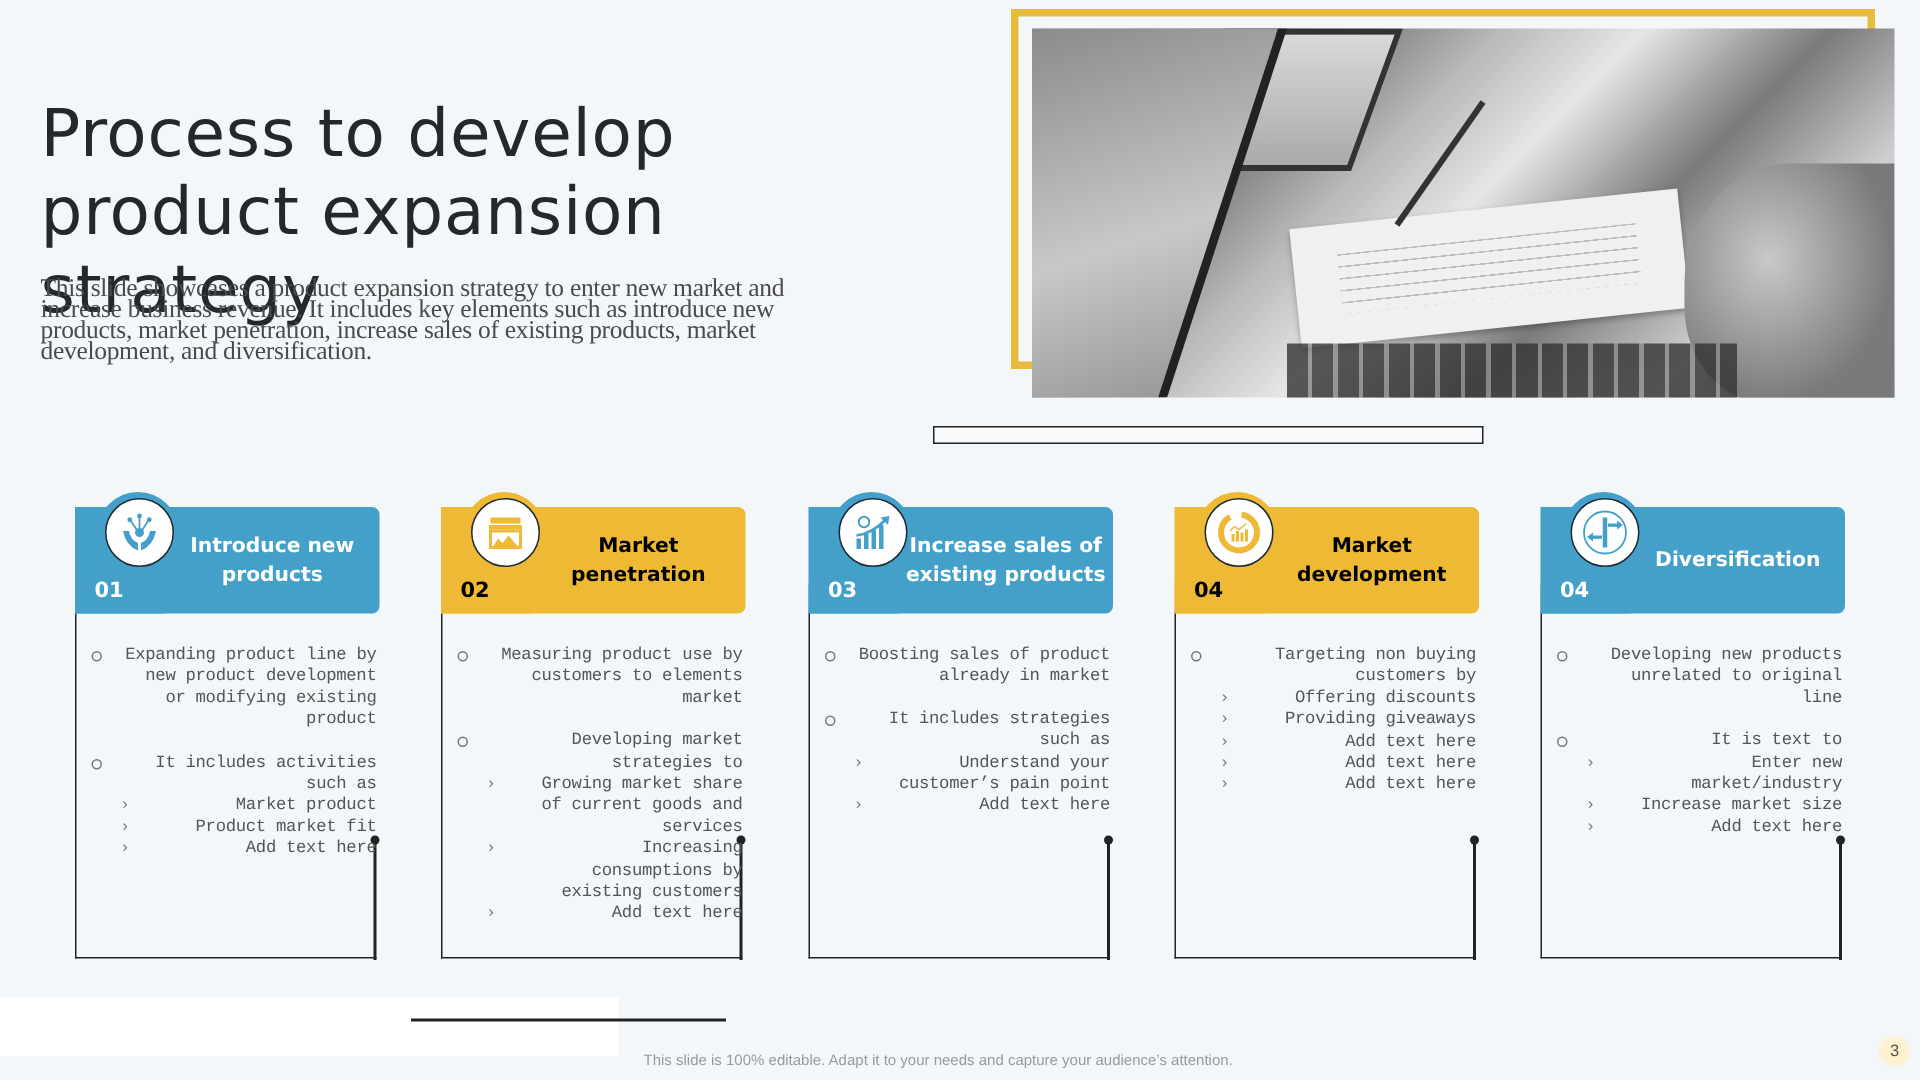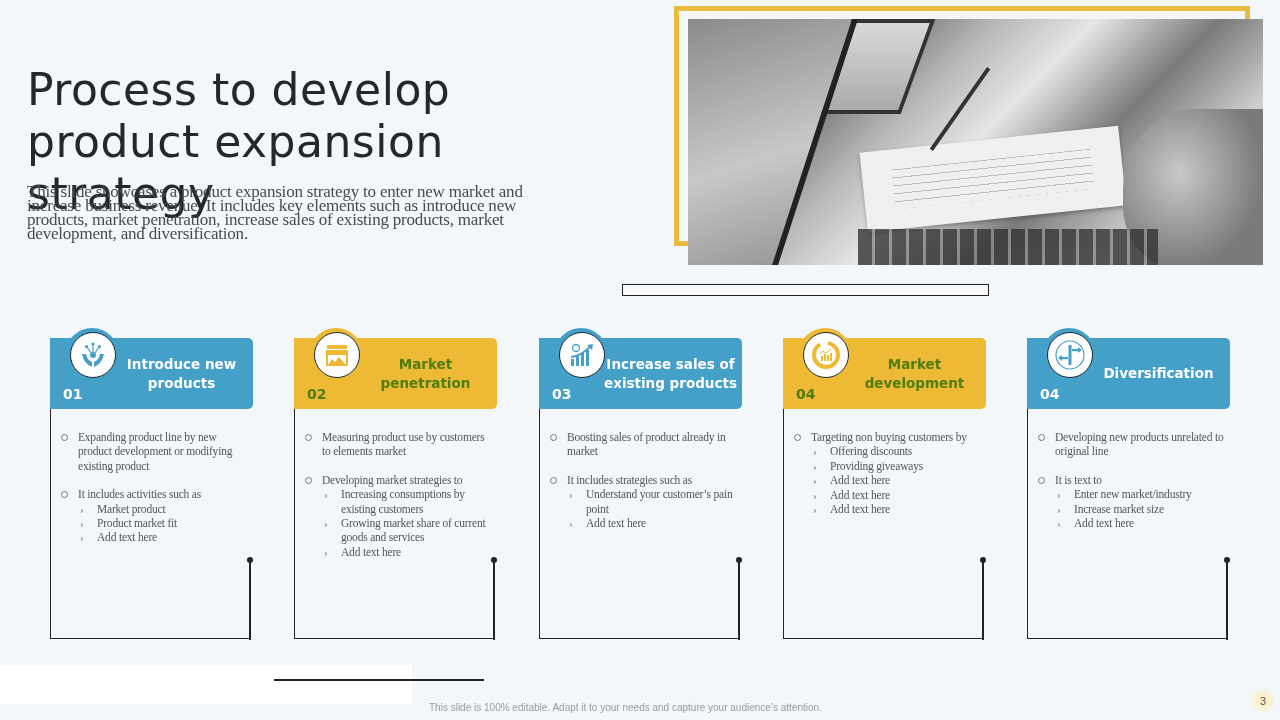--- a/index.html
+++ b/index.html
@@ -103,26 +103,27 @@
       font-family: "DejaVu Sans", sans-serif; font-weight: bold; font-size: 14px;
     }
     .card .head {
       position: absolute; left: 60px; top: 10px; width: 143px; height: 71px;
       display: flex; align-items: center; justify-content: center; text-align: center;
       font-family: "DejaVu Sans", sans-serif; font-weight: bold; font-size: 13.5px; line-height: 19px;
     }
     .blue .tab, .blue .tab-bump, .blue .icon-ring { background: #44a0c9; }
     .blue .num, .blue .head { color: #ffffff; }
     .yellow .tab, .yellow .tab-bump, .yellow .icon-ring { background: #eeba35; }
-    .yellow .num, .yellow .head { color: #4d7c0f; }
+    .yellow .num, .yellow .head { color: #000000; }
 
     .card ul.points {
       position: absolute; left: 11px; top: 102px; width: 190px; list-style: none;
-      font-family: Liberation Serif, serif; font-size: 11.5px; line-height: 14.4px; color: #555;
+      font-family: Liberation Mono, monospace; font-size: 11.5px; line-height: 14.4px; color: #555;
       letter-spacing: -0.2px;
+      text-align: right;
     }
     .card ul.points > li { position: relative; padding-left: 17px; margin-bottom: 14px; }
     .card ul.points > li::before {
       content: ""; position: absolute; left: 0; top: 4px; width: 5px; height: 5px;
       border: 1px solid #777; border-radius: 50%;
     }
     .card ul.sub { list-style: none; margin-top: 0; }
     .card ul.sub li { position: relative; padding-left: 19px; }
     .card ul.sub li::before {
       content: "\203A"; position: absolute; left: 2px; top: 0; color: #777; font-size: 11px;
@@ -210,22 +211,22 @@
           <rect x="4" y="10" width="22" height="3" fill="#eeba35"></rect>
           <rect x="5" y="14" width="20" height="11" fill="none" stroke="#eeba35" stroke-width="2"></rect>
           <path d="M7 24 L10 19 L13 22 L17 17 L23 24 Z" fill="#eeba35"></path>
         </svg>
       </div>
     <div class="num">02</div>
     <div class="head">Market penetration</div>
     <ul class="points">
         <li><span>Measuring product use by customers to elements market</span></li>
         <li><span>Developing market strategies to</span><ul class="sub">
+            <li>Growing market share of current goods and services</li>
             <li>Increasing consumptions by existing customers</li>
-            <li>Growing market share of current goods and services</li>
             <li>Add text here</li>
           </ul></li>
       </ul>
   </div>
     <div class="card blue" style="left: 539px;">
     <div class="body-box"></div>
     <div class="right-line"></div>
     <div class="dot"></div>
     <div class="tab"></div>
     <div class="tab-bump"></div>

